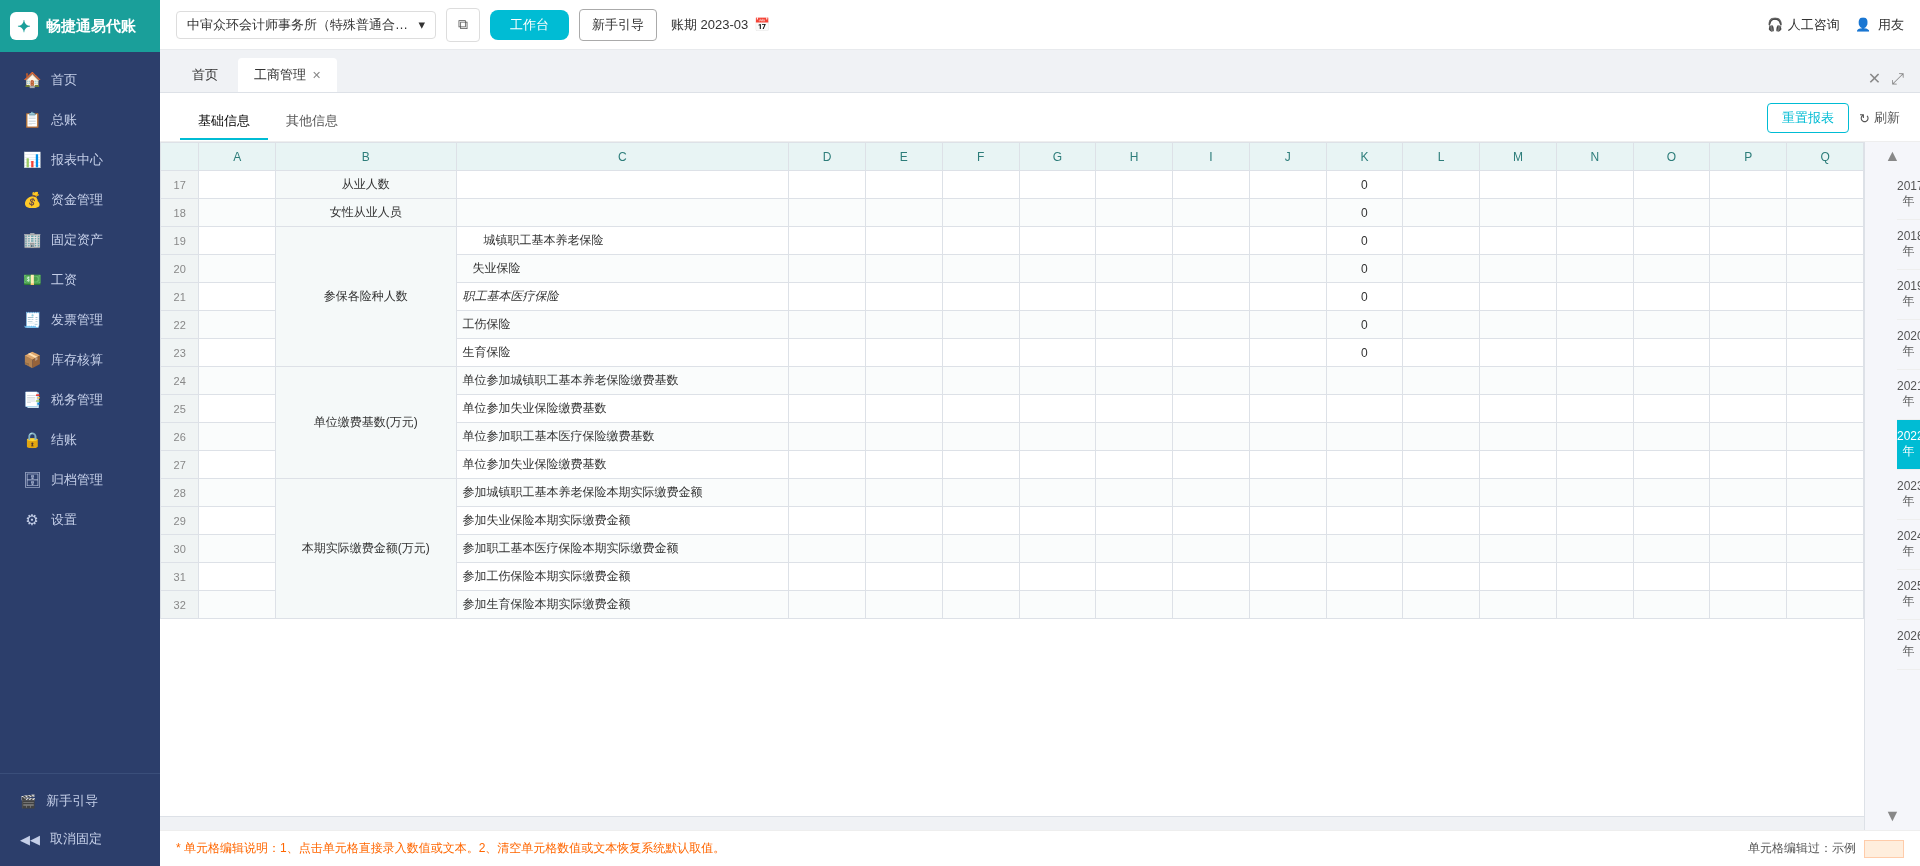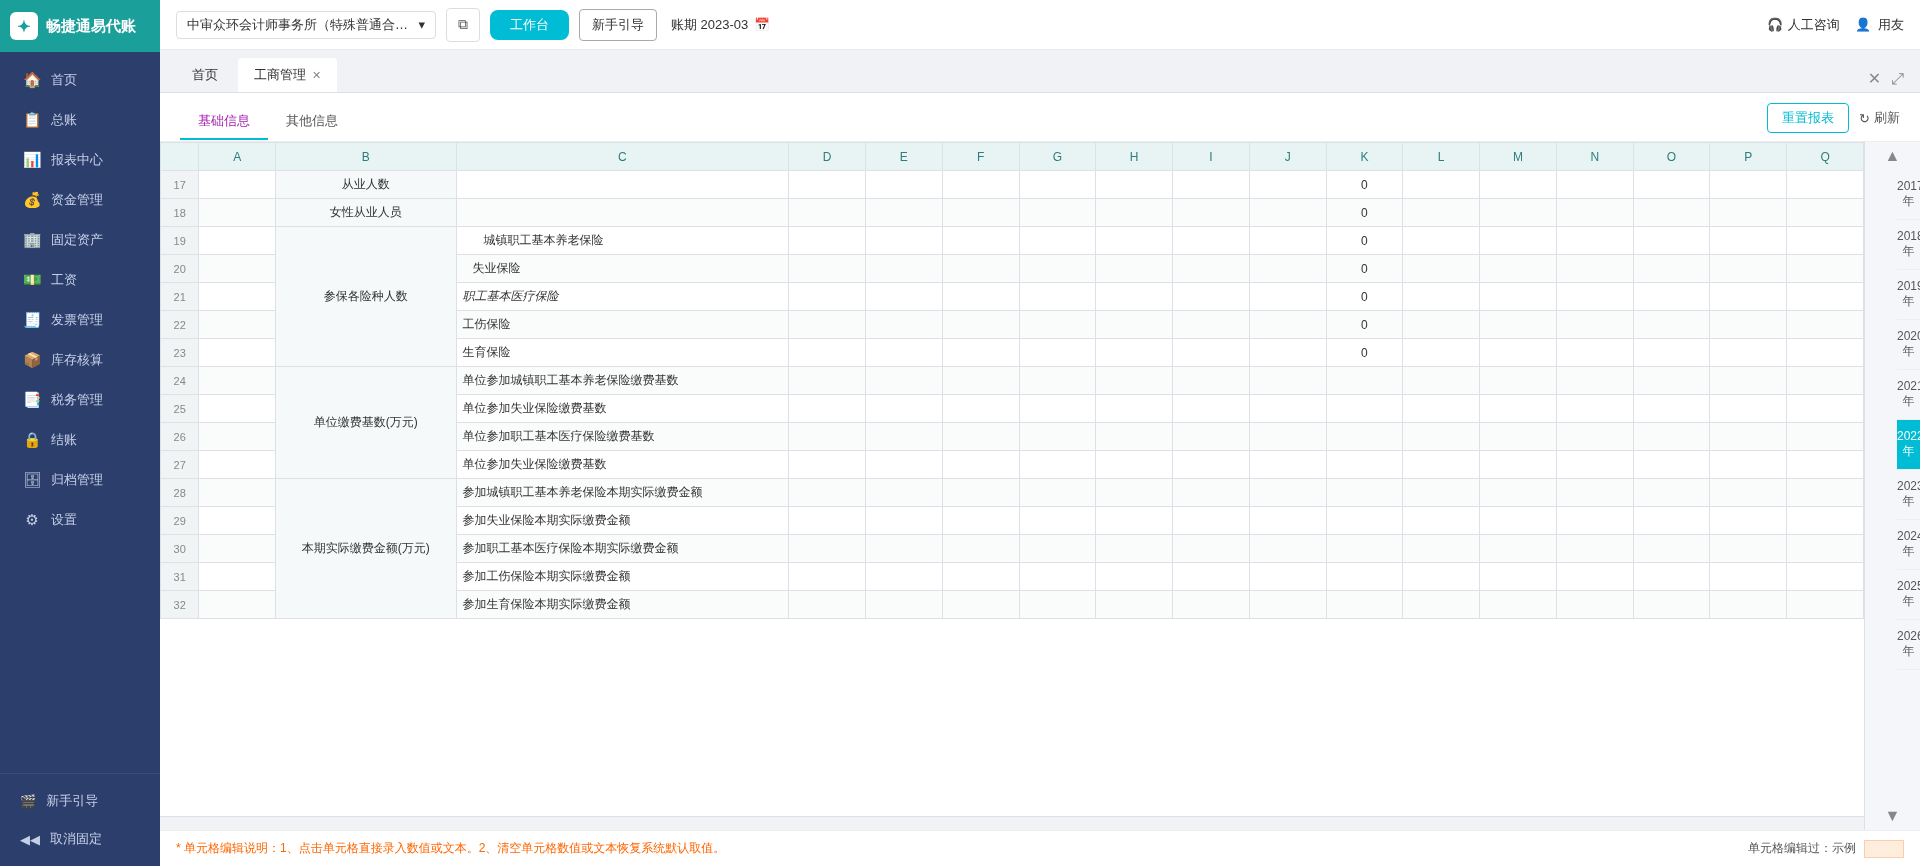--- a/index.html
+++ b/index.html
@@ -164,21 +164,21 @@
       flex-shrink: 0;
     }
     .sub-tabs { display: flex; gap: 0; }
     .sub-tab {
       padding: 8px 18px;
       font-size: 13px;
       cursor: pointer;
       color: #555;
       border-bottom: 2px solid transparent;
     }
-    .sub-tab.active { color: #a21caf; border-bottom-color: #00bcd4; font-weight: 500; text-align: right; }
+    .sub-tab.active { color: #000000; border-bottom-color: #00bcd4; font-weight: 500; text-align: right; }
     .toolbar-right { display: flex; align-items: center; gap: 10px; padding-bottom: 8px; }
     .btn-reset {
       border: 1px solid #00bcd4;
       color: #00bcd4;
       background: white;
       border-radius: 4px;
       padding: 5px 14px;
       font-size: 13px;
       cursor: pointer;
     }

